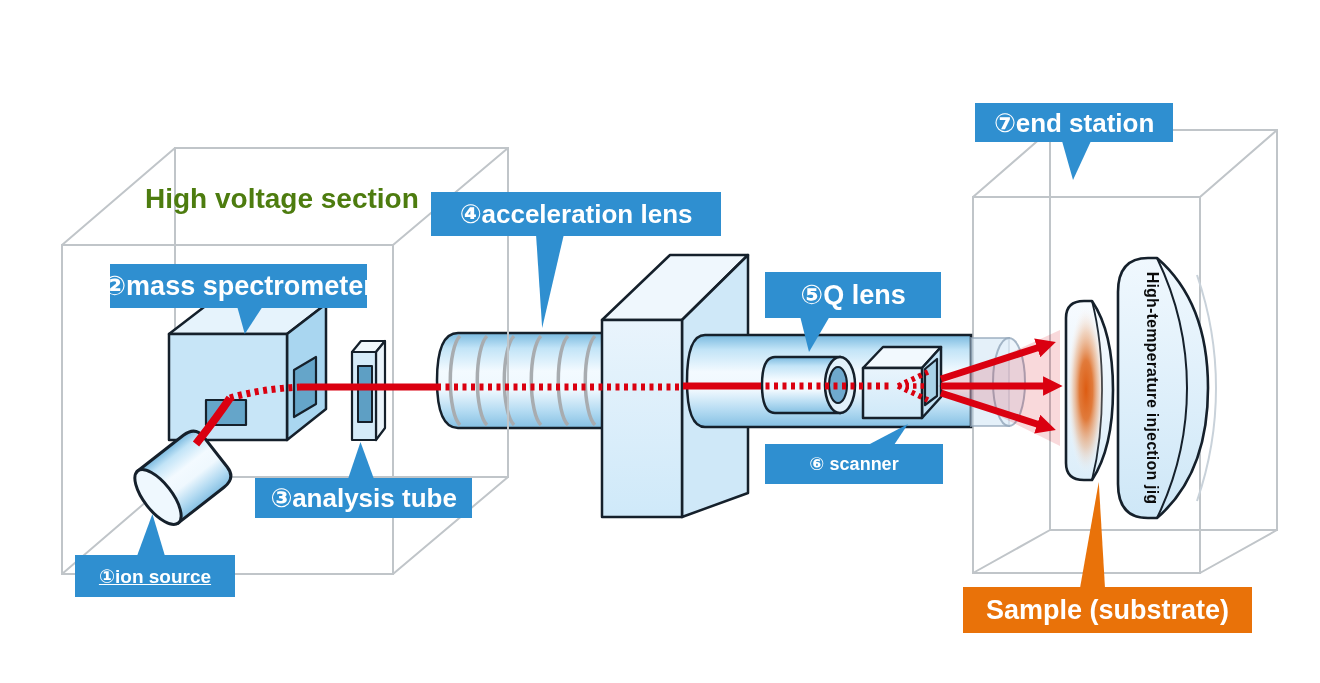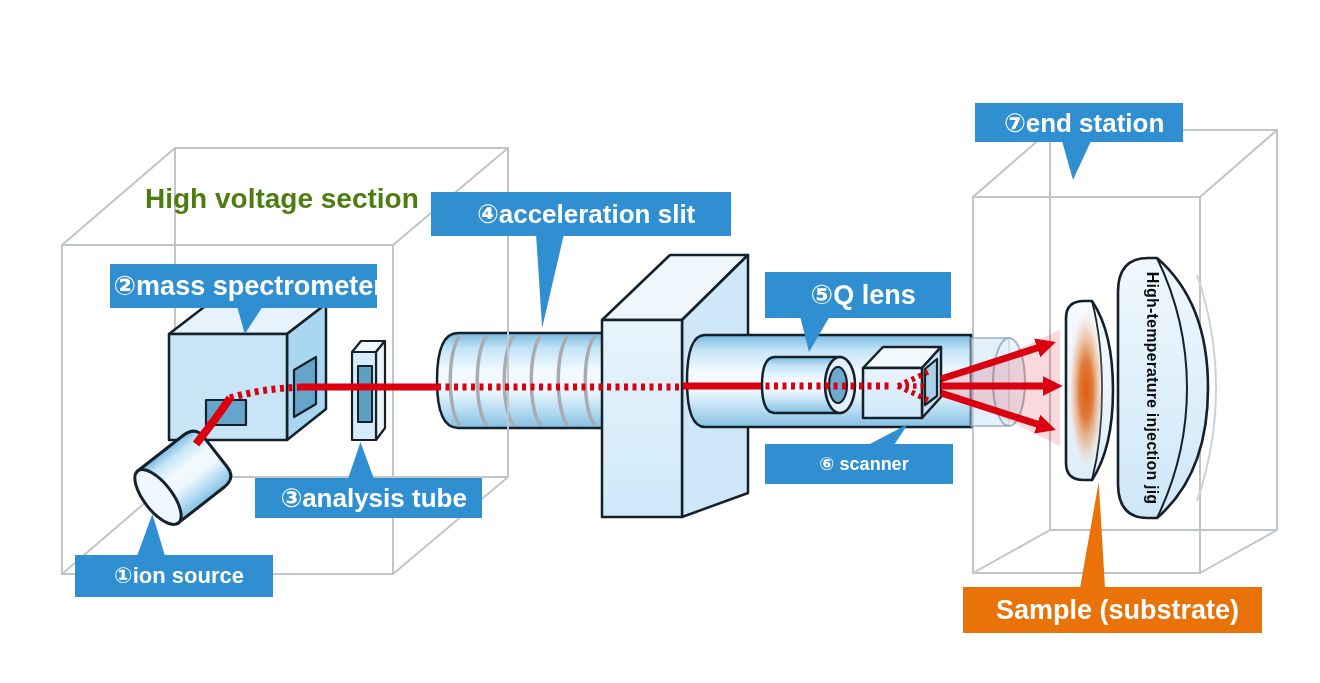--- a/index.html
+++ b/index.html
@@ -15,21 +15,21 @@
     font-family:"Liberation Sans","DejaVu Sans",sans-serif;
   }
   #art{position:absolute;left:0;top:0;z-index:1;}
   .wire{stroke:var(--wireframe-gray);stroke-width:2;fill:none;}
   .ol{stroke:var(--outline-dark);}
   .beam{stroke:var(--beam-red);fill:none;}
   .beam-fill{fill:var(--beam-red);}
   .callout{
     position:absolute;z-index:3;background:var(--label-blue);color:#fff;
     font-weight:bold;font-size:26px;display:flex;align-items:center;justify-content:center;
-    white-space:nowrap;letter-spacing:0px;line-height:1;padding-left:10px;
+    white-space:nowrap;letter-spacing:0px;line-height:1;
   }
   .callout.orange{background:var(--label-orange);}
   .tri{position:absolute;z-index:2;background:var(--label-blue);}
   .tri.orange{background:var(--label-orange);}
   .tri.down-a{clip-path:polygon(0 0,100% 0,30% 100%);}
   .tri.down-b{clip-path:polygon(0 0,100% 0,22% 100%);}
   .tri.down-c{clip-path:polygon(0 0,100% 0,38% 100%);}
   .tri.up-a{clip-path:polygon(0 100%,100% 100%,55% 0);}
   .tri.up-b{clip-path:polygon(0 100%,100% 100%,48% 0);}
   .tri.up-c{clip-path:polygon(0 100%,100% 100%,75% 0);}
@@ -188,22 +188,22 @@
 
   <div class="tri down-a" style="left:237px;top:306px;width:26px;height:28px;"></div>
   <div class="tri down-b" style="left:536px;top:234px;width:28px;height:94px;"></div>
   <div class="tri down-a" style="left:800px;top:316px;width:30px;height:36px;"></div>
   <div class="tri up-right" style="left:868px;top:424px;width:40px;height:21px;"></div>
   <div class="tri down-c" style="left:1062px;top:141px;width:29px;height:39px;"></div>
   <div class="tri up-a" style="left:137px;top:514px;width:28px;height:42px;"></div>
   <div class="tri up-b" style="left:348px;top:442px;width:26px;height:37px;"></div>
   <div class="tri up-c orange" style="left:1080px;top:482px;width:25px;height:106px;"></div>
 
-  <div class="callout" style="left:75px;top:555px;width:188px;height:42px;font-size:22px;">①ion source</div>
+  <div class="callout" style="left:75px;top:555px;width:160px;height:42px;font-size:19px;text-decoration:underline;">①ion source</div>
   <div class="callout" style="left:110px;top:264px;width:257px;height:44px;font-size:27px;">②mass spectrometer</div>
   <div class="callout" style="left:255px;top:478px;width:217px;height:40px;">③analysis tube</div>
-  <div class="callout" style="left:431px;top:192px;width:290px;height:44px;">④acceleration slit</div>
+  <div class="callout" style="left:431px;top:192px;width:290px;height:44px;">④acceleration lens</div>
   <div class="callout" style="left:765px;top:272px;width:176px;height:46px;font-size:27px;">⑤Q lens</div>
   <div class="callout" style="left:765px;top:444px;width:178px;height:40px;font-size:18px;">⑥ scanner</div>
   <div class="callout" style="left:975px;top:103px;width:198px;height:39px;">⑦end station</div>
   <div class="callout orange" style="left:963px;top:587px;width:289px;height:46px;font-size:27px;">Sample (substrate)</div>
 
 </div>
 
 </body></html>

